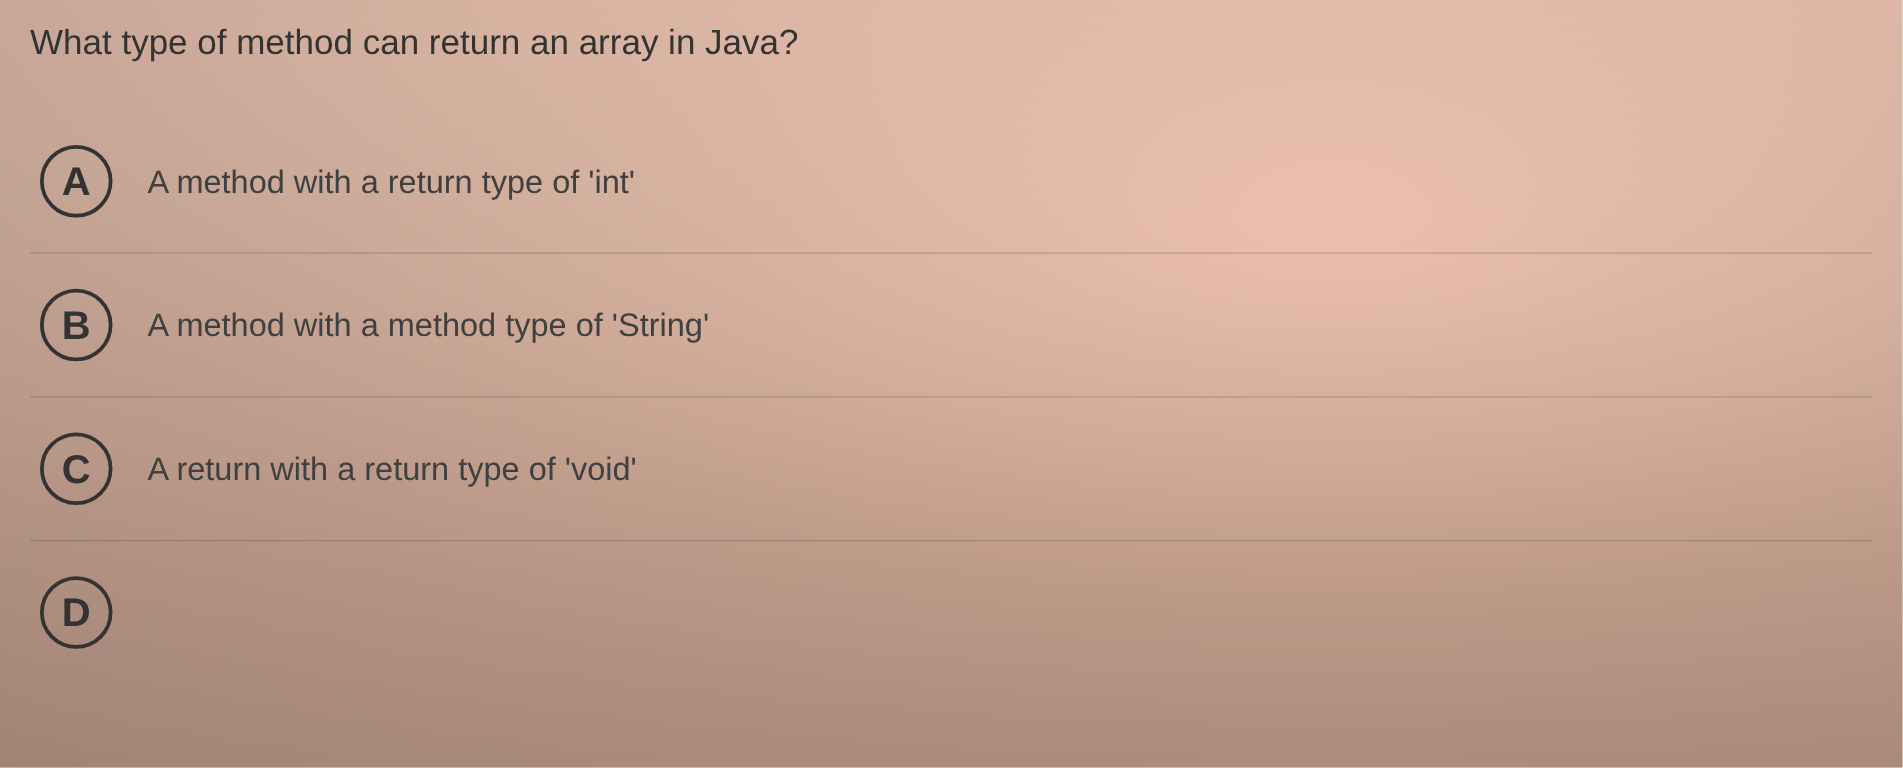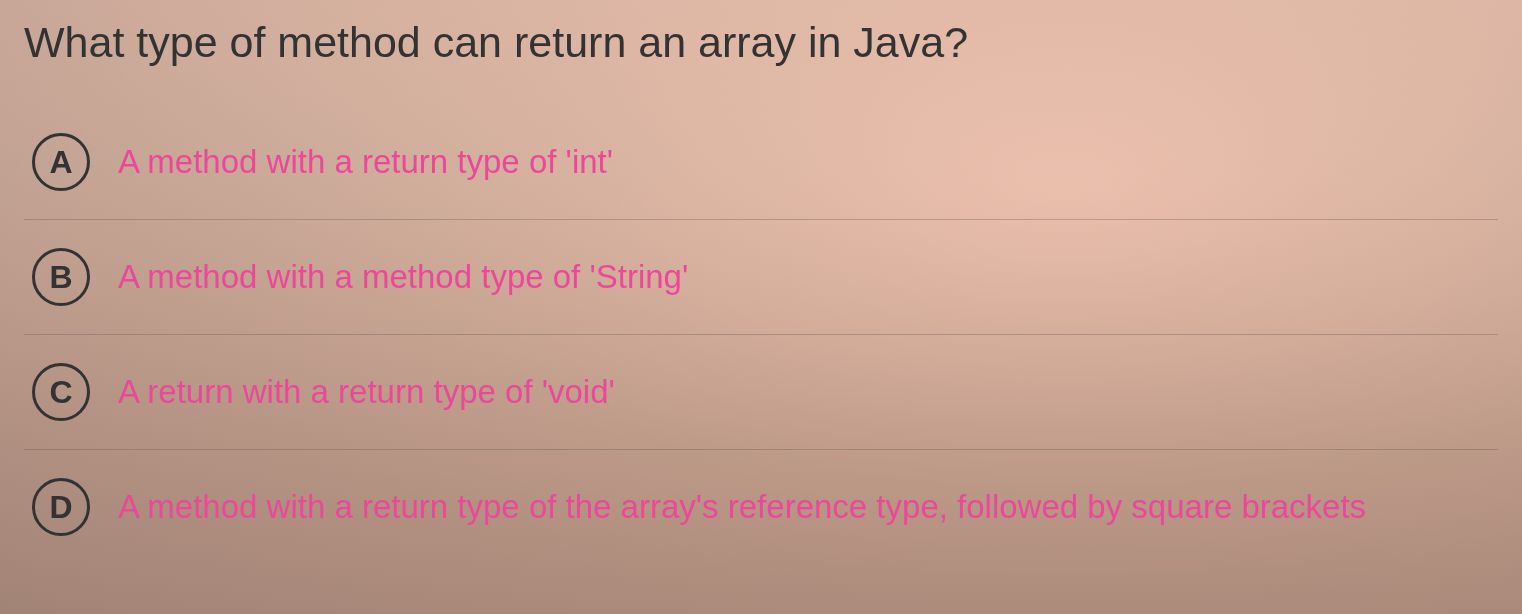--- a/index.html
+++ b/index.html
@@ -17,21 +17,21 @@
       overflow: hidden;
       position: relative;
       color: #3a3a3a;
     }
     
     .question-container {
       padding: 18px 24px 0 24px;
     }
     
     .question-text {
-      font-size: 43px;
+      font-size: 28px;
       font-weight: 400;
       color: #333;
       margin-bottom: 38px;
     }
     
     .options-list {
       display: flex;
       flex-direction: column;
     }
     
@@ -56,22 +56,22 @@
       display: flex;
       align-items: center;
       justify-content: center;
       font-size: 32px;
       font-weight: 700;
       color: #333;
       background: transparent;
     }
     
     .option-text {
-      font-size: 33px;
-      color: #ec4899;
+      font-size: 26px;
+      color: #404040;
       font-weight: 400;
     }
   </style>
 </head>
 <body>
 
 <div class="question-container">
   <div class="question-text">What type of method can return an array in Java?</div>
 
   <div class="options-list">
@@ -94,17 +94,16 @@
       <div class="option-letter-circle">
         <span>C</span>
       </div>
       <div class="option-text">A return with a return type of 'void'</div>
     </div>
 
     <div class="option-row">
       <div class="option-letter-circle">
         <span>D</span>
       </div>
-      <div class="option-text">A method with a return type of the array's reference type, followed by square brackets</div>
     </div>
 
   </div>
 </div>
 
 </body></html>

